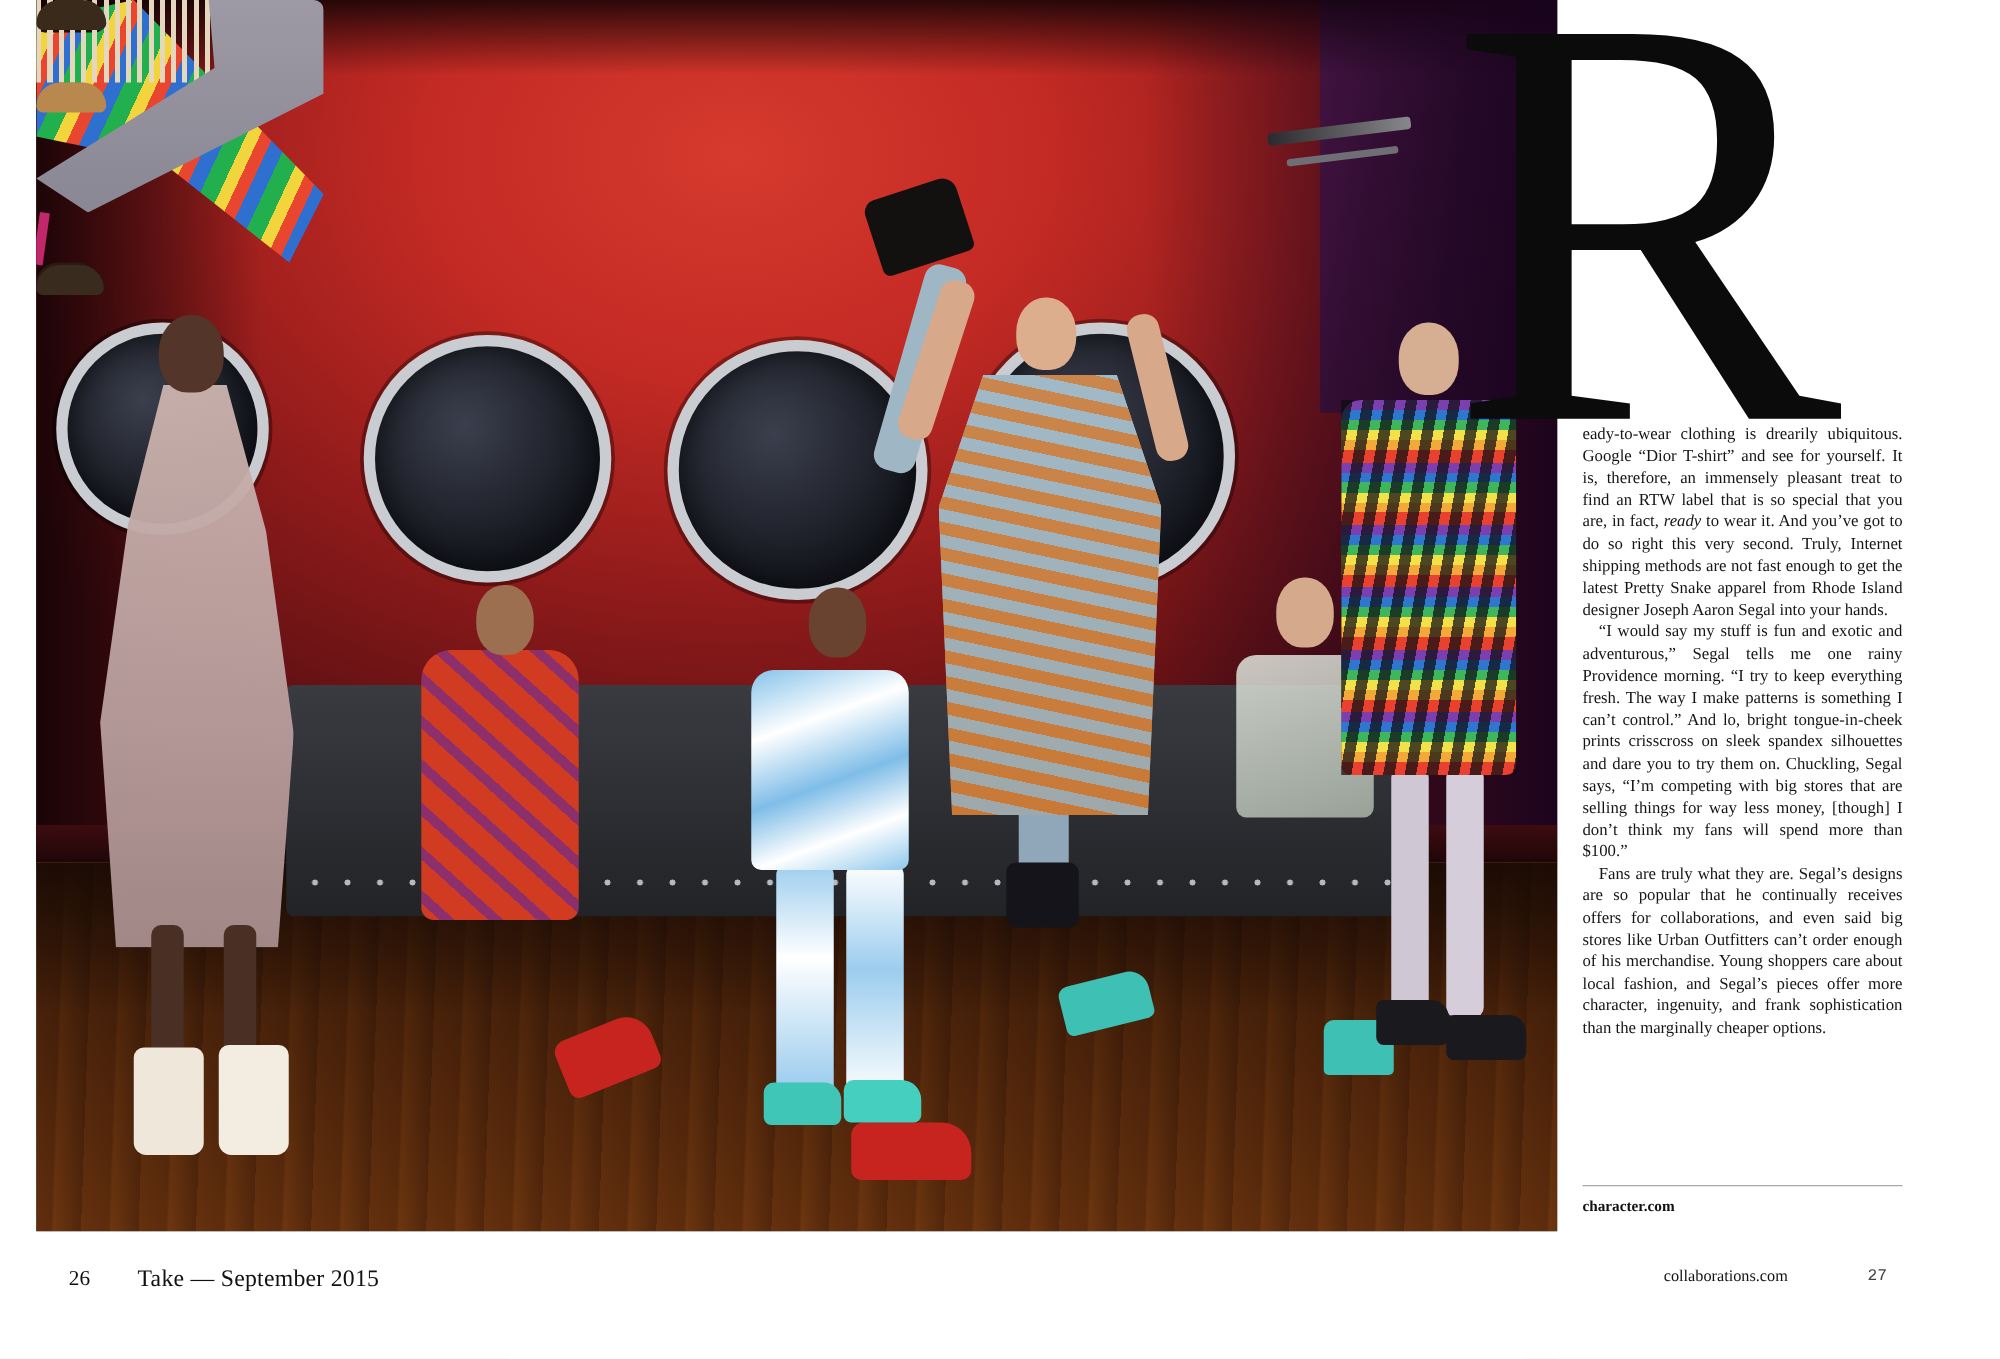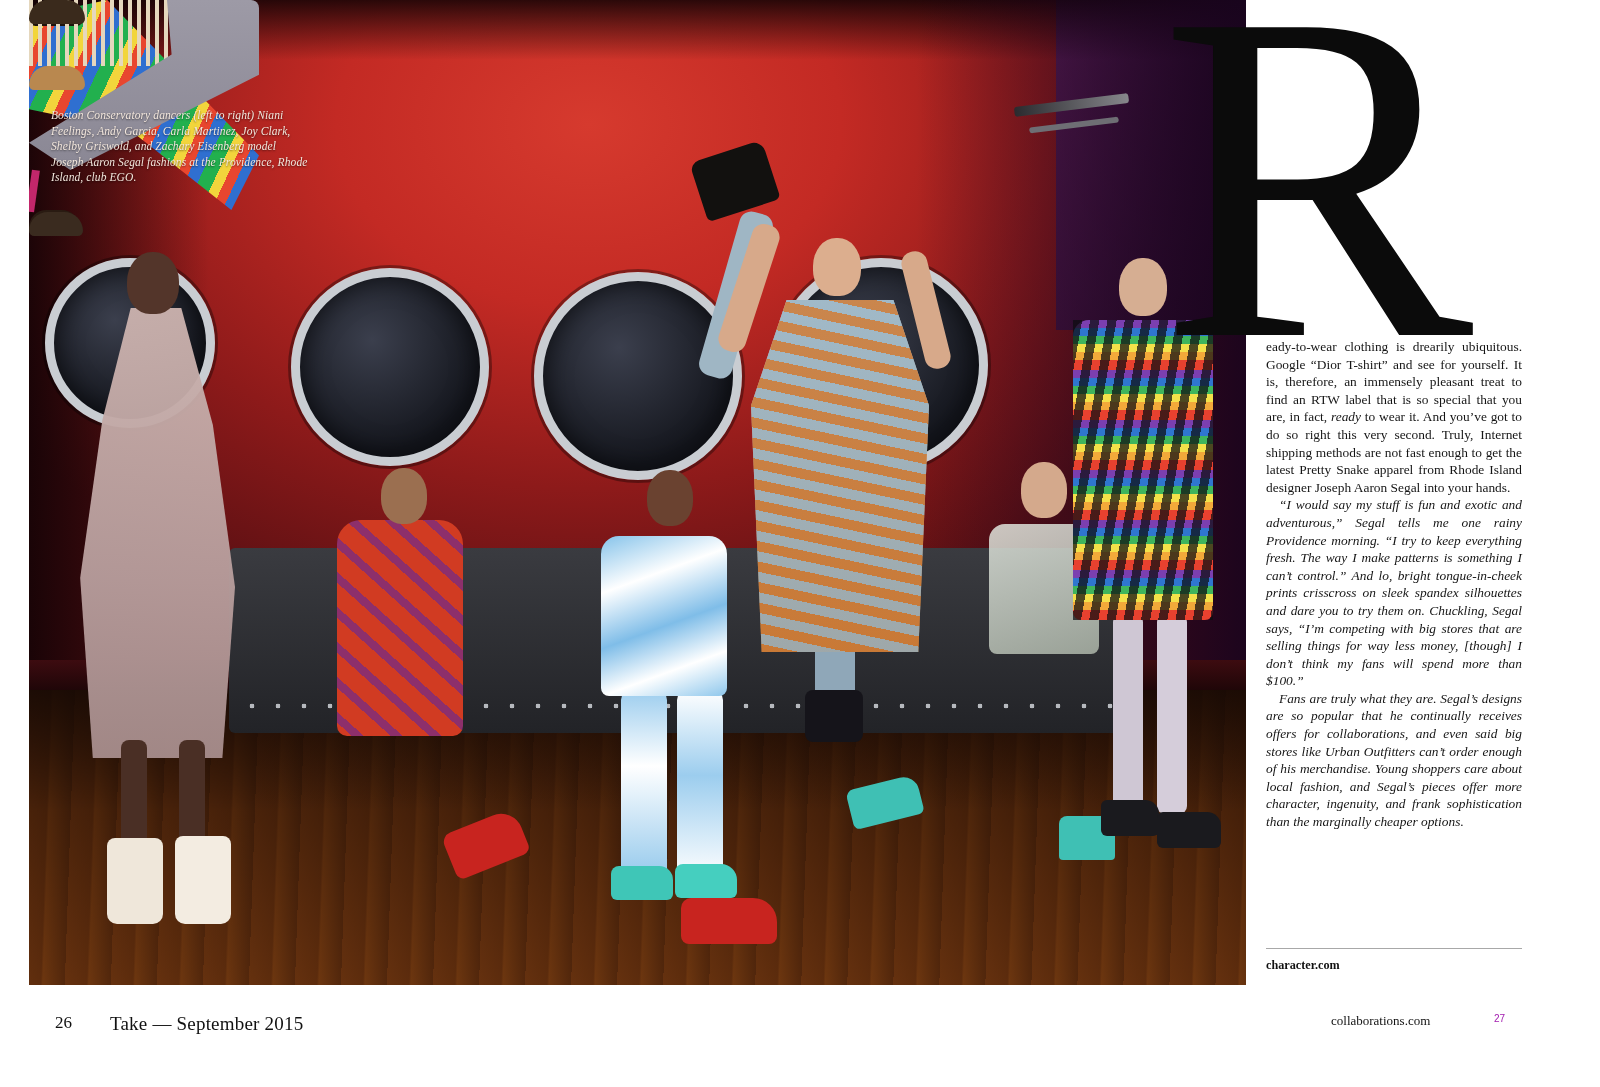--- a/index.html
+++ b/index.html
@@ -308,21 +308,21 @@
     top: 338px;
     width: 256px;
     font-family: "Liberation Serif", serif;
     font-size: 13.4px;
     line-height: 17.6px;
     color: #151515;
     text-align: justify;
     hyphens: auto;
   }
   .body-col p { margin: 0; }
-  .body-col p + p { text-indent: 13px; font-style: italic; }
+  .body-col p + p { text-indent: 13px; }
   .body-col em { }
   .rule {
     position: absolute;
     left: 1266px;
     top: 948px;
     width: 256px;
     height: 1px;
     background: #a8a8a8;
   }
   .url {
@@ -358,23 +358,23 @@
     left: 1331px;
     top: 1013px;
     font-family: "Liberation Serif", serif;
     font-size: 13px;
     color: #111;
   }
   .folio-right-num {
     position: absolute;
     left: 1494px;
     top: 1013px;
-    font-family: Liberation Sans, sans-serif;
-    font-size: 10px;
-    color: #a21caf;
+    font-family: Liberation Mono, monospace;
+    font-size: 13px;
+    color: #404040;
   }
 </style>
 </head>
 <body>
 
 <div class="spread">
 
   <div class="photo">
     <div class="wall"></div>
     <div class="wall-purple"></div>
@@ -453,21 +453,20 @@
       <div class="f6-legl leg"></div>
       <div class="f6-legr leg"></div>
       <div class="f6-dress torso"></div>
       <div class="f6-dress-dark torso"></div>
       <div class="f6-shoel shoe"></div>
       <div class="f6-shoer shoe"></div>
       <div class="f6-head head"></div>
       <div class="f6-hair"></div>
     </div>
 
-    <div class="caption">Boston Conservatory dancers (left to right) Niani Feelings, Andy Garcia, Carla Martinez, Joy Clark, Shelby Griswold, and Zachary Eisenberg model Joseph Aaron Segal fashions at the Providence, Rhode Island, club EGO.</div>
   </div>
 
   <div class="right-page"></div>
 
   <div class="dropcap-R">R</div>
 
   <div class="body-col">
     <p>eady-to-wear clothing is drearily ubiquitous. Google “Dior T-shirt” and see for yourself. It is, therefore, an immensely pleasant treat to find an RTW label that is so special that you are, in fact, <em>ready</em> to wear it. And you’ve got to do so right this very second. Truly, Internet shipping methods are not fast enough to get the latest Pretty Snake apparel from Rhode Island designer Joseph Aaron Segal into your hands.</p>
     <p>“I would say my stuff is fun and exotic and adventurous,” Segal tells me one rainy Providence morning. “I try to keep everything fresh. The way I make patterns is something I can’t control.” And lo, bright tongue-in-cheek prints crisscross on sleek spandex silhouettes and dare you to try them on. Chuckling, Segal says, “I’m competing with big stores that are selling things for way less money, [though] I don’t think my fans will spend more than $100.”</p>
     <p>Fans are truly what they are. Segal’s designs are so popular that he continually receives offers for collaborations, and even said big stores like Urban Outfitters can’t order enough of his merchandise. Young shoppers care about local fashion, and Segal’s pieces offer more character, ingenuity, and frank sophistication than the marginally cheaper options.</p>

